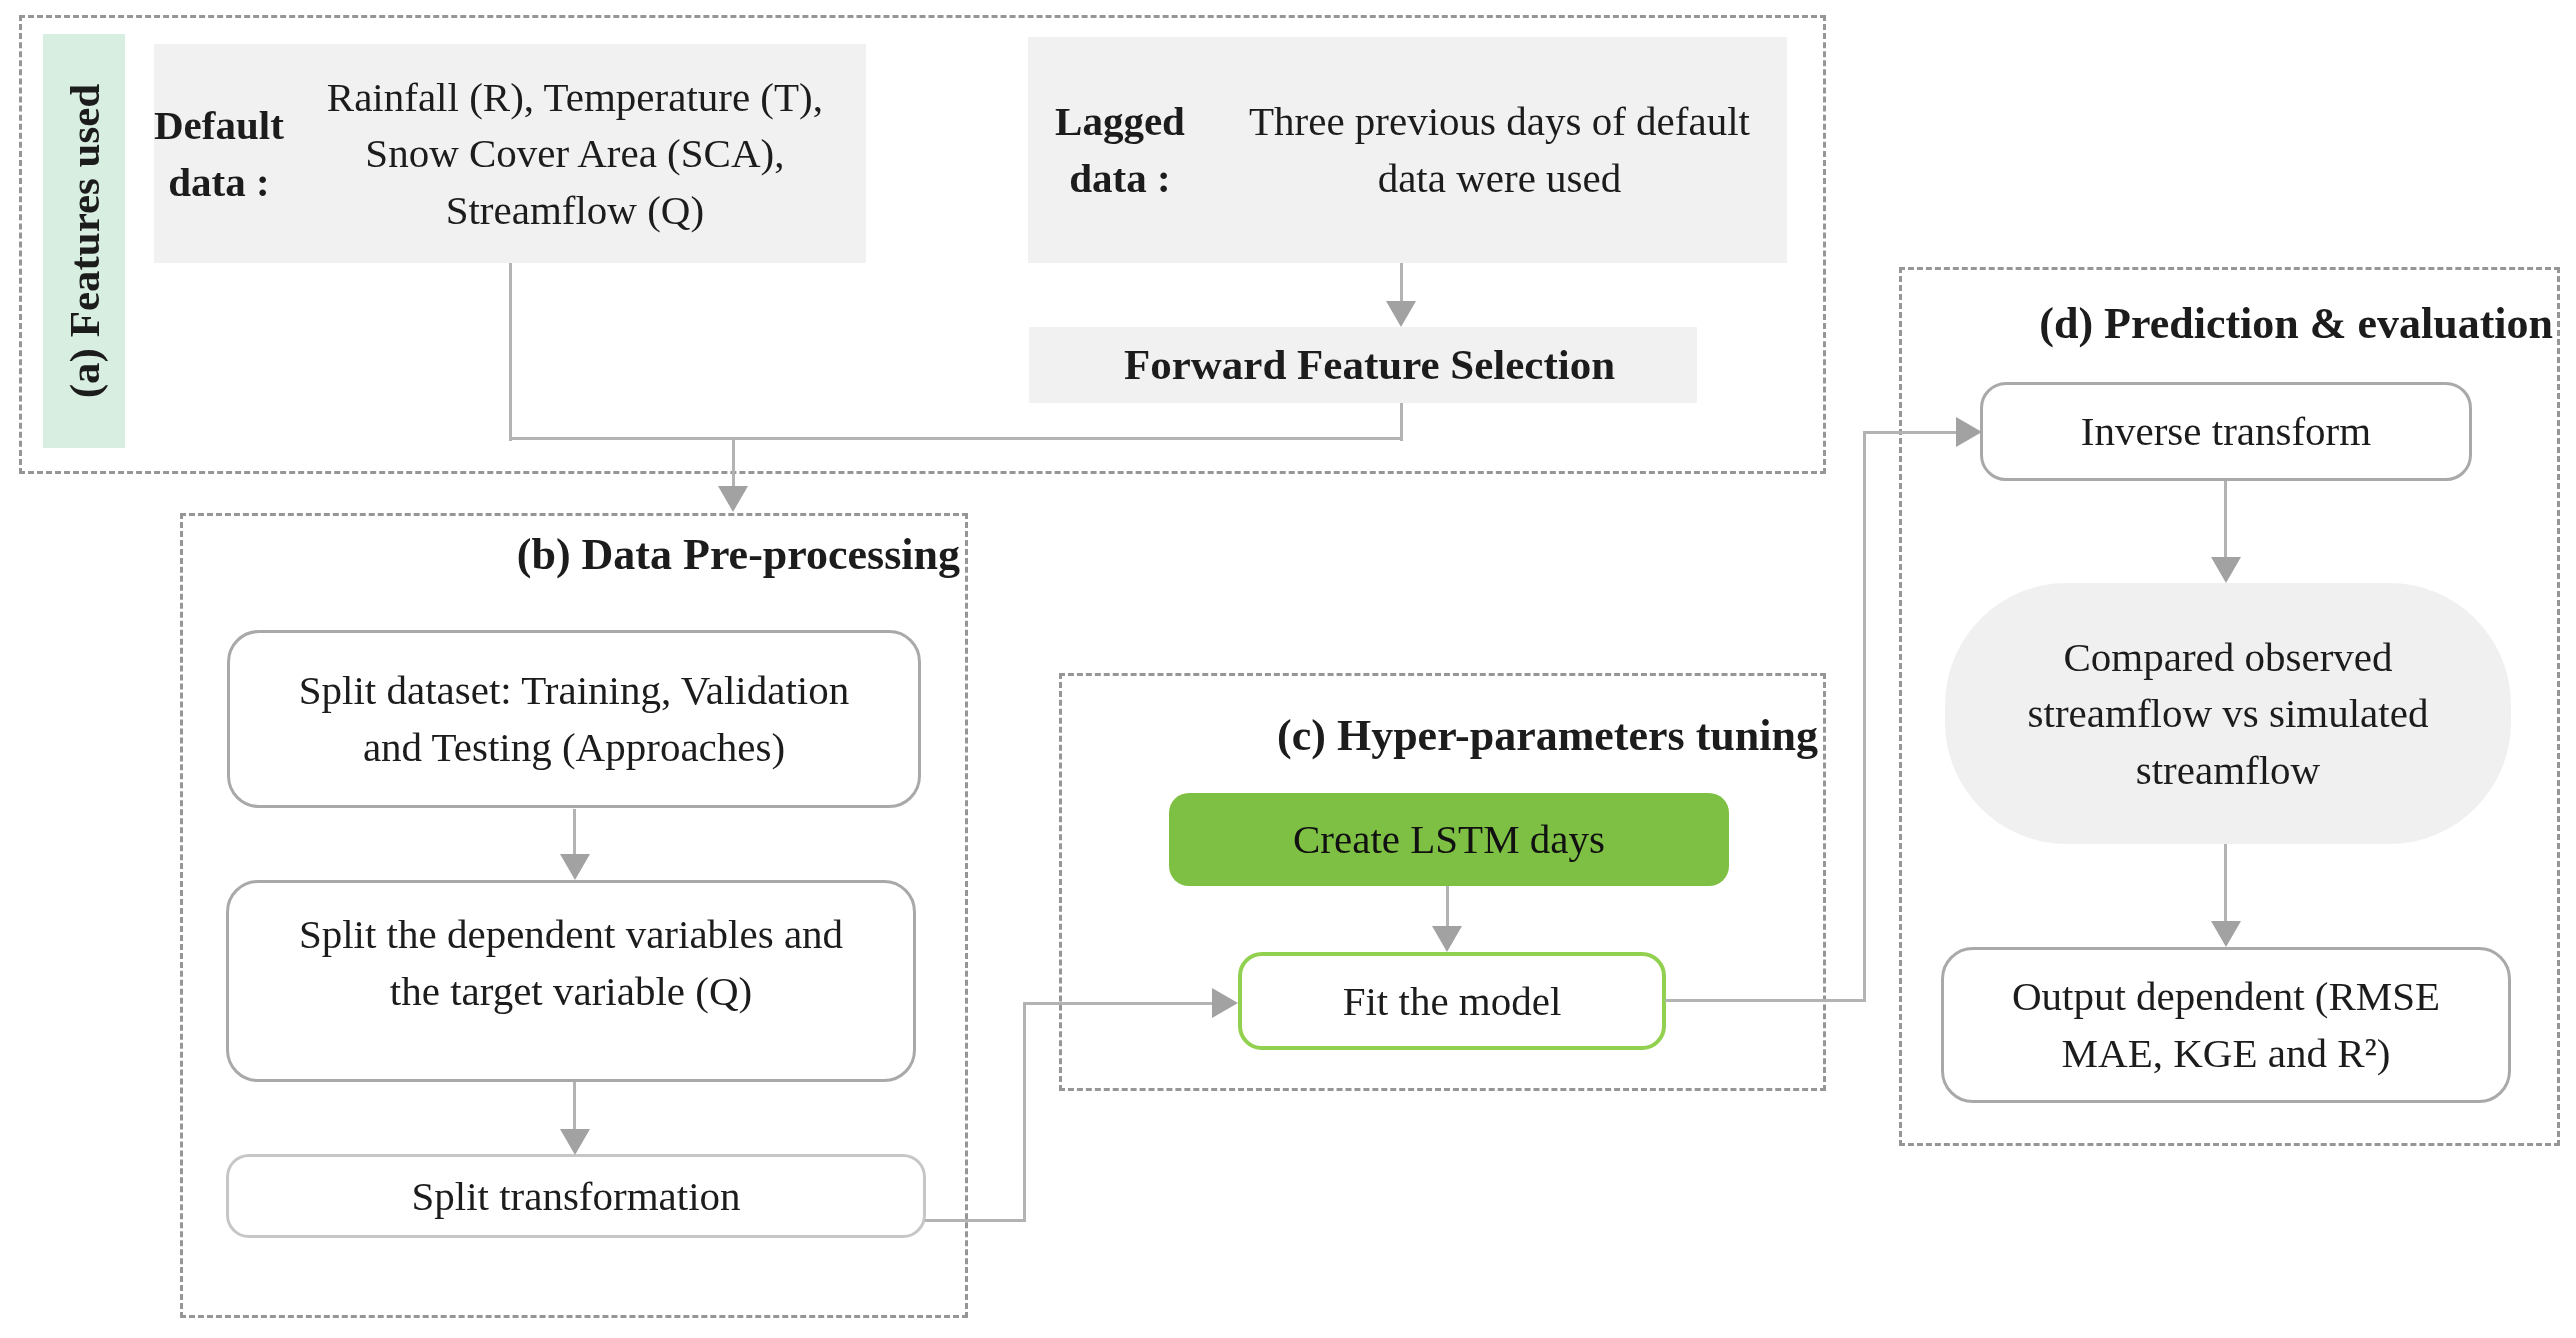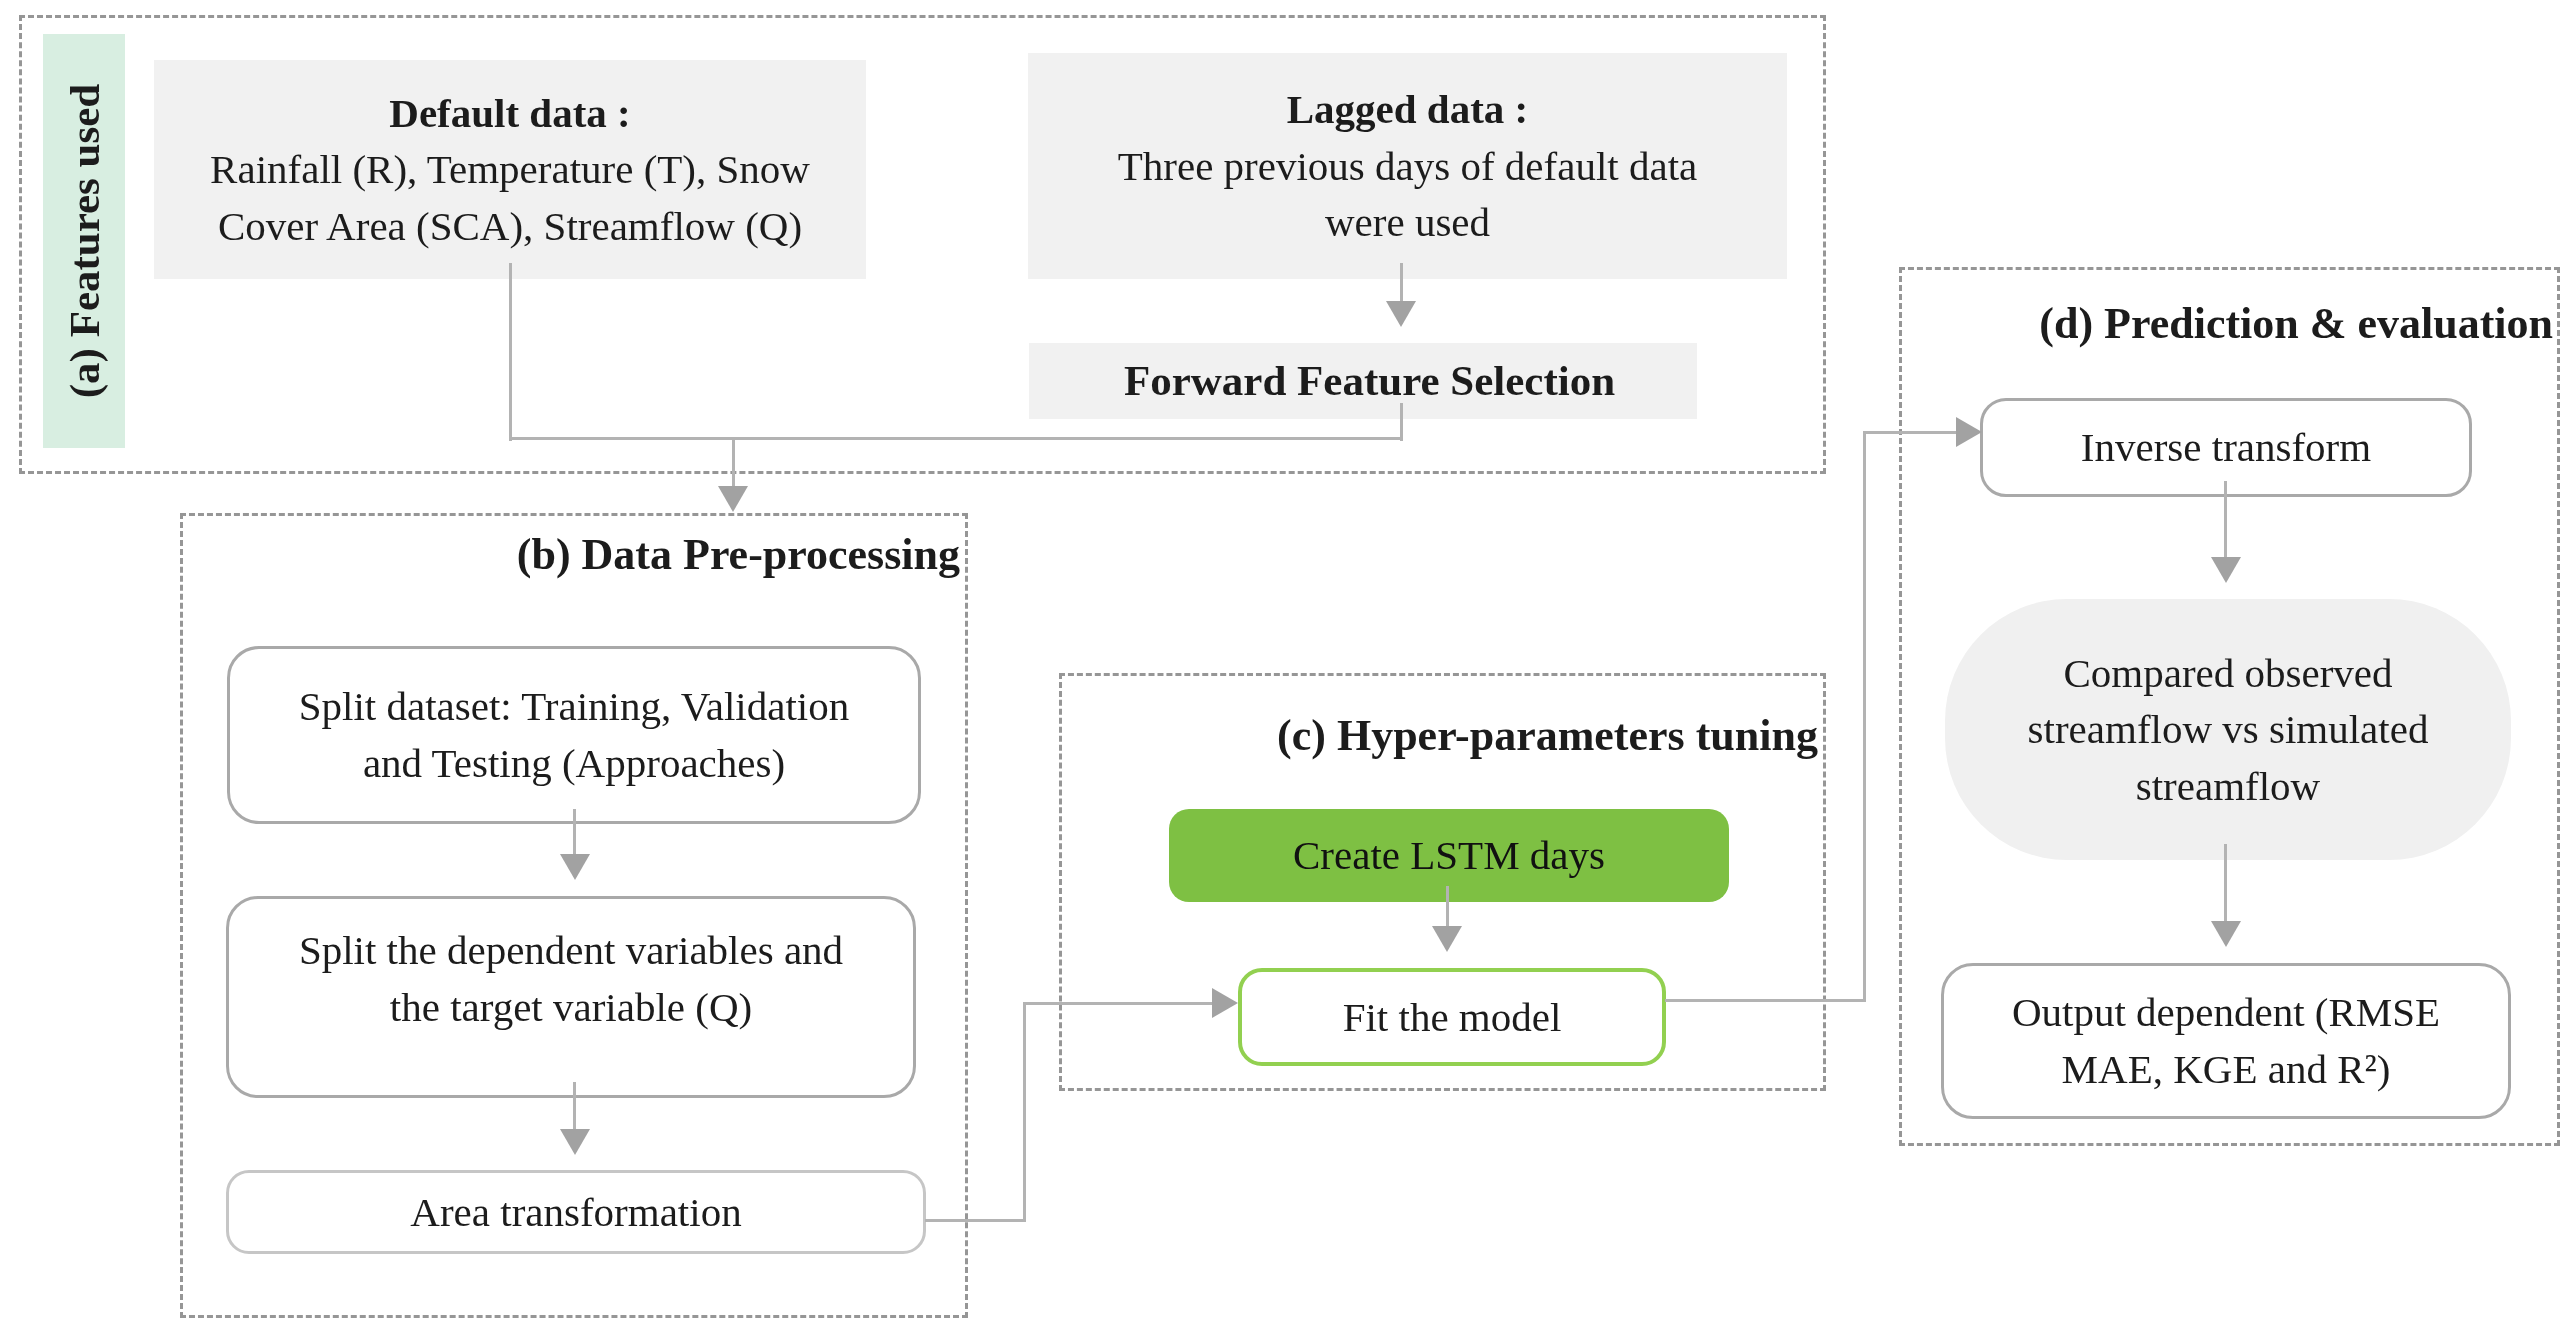--- a/index.html
+++ b/index.html
@@ -36,28 +36,27 @@
     text-align:right;
     font-weight:bold;
     font-size:44px;
     line-height:1.2;
     color:var(--text-black);
     white-space:nowrap;
   }
   .node{
     position:absolute;
     display:flex;
-    flex-direction:column;
+    flex-direction:row;
     align-items:center;
     justify-content:center;
     text-align:center;
     font-size:41px;
     line-height:1.38;
     box-sizing:border-box;
-    margin-top:16px;
   }
   .gray-fill{background:var(--node-gray);}
   .stadium{
     background:var(--stadium-gray);
     border-radius:122px;
   }
   .rounded-white{
     background:#ffffff;
     border:3px solid var(--node-border-gray);
     border-radius:32px;
@@ -138,21 +137,21 @@
     <div class="bold">Lagged data :</div>
     <div class="narrow-a">Three previous days of default data were used</div>
   </div>
 
   <div class="node gray-fill bold" style="left:1029px;top:327px;width:668px;height:76px;font-size:43px;padding-left:13px;">Forward Feature Selection</div>
 
   <div class="node rounded-white inner-pad" style="left:227px;top:630px;width:694px;height:178px;">Split dataset: Training, Validation and Testing (Approaches)</div>
 
   <div class="node rounded-white inner-pad" style="left:226px;top:880px;width:690px;height:202px;padding-bottom:53px;">Split the dependent variables and the target variable (Q)</div>
 
-  <div class="node rounded-light" style="left:226px;top:1154px;width:700px;height:84px;">Area transformation</div>
+  <div class="node rounded-light" style="left:226px;top:1154px;width:700px;height:84px;">Split transformation</div>
 
   <div class="node green-node" style="left:1169px;top:793px;width:560px;height:93px;">Create LSTM days</div>
 
   <div class="node fit-node" style="left:1238px;top:952px;width:428px;height:98px;">Fit the model</div>
 
   <div class="node rounded-white" style="left:1980px;top:382px;width:492px;height:99px;border-radius:26px;">Inverse transform</div>
 
   <div class="node stadium" style="left:1945px;top:583px;width:566px;height:261px;">
     <div class="narrow-compare">Compared observed streamflow vs simulated streamflow</div>
   </div>

